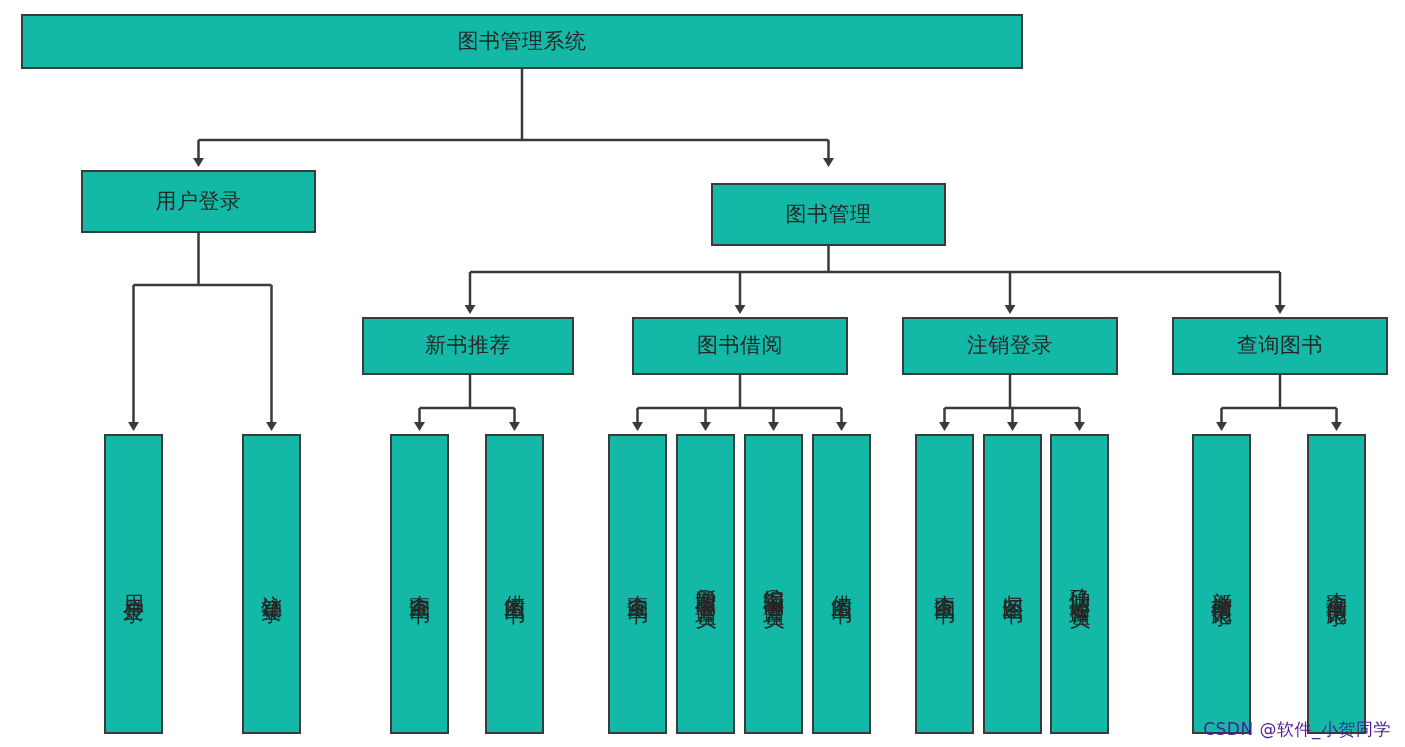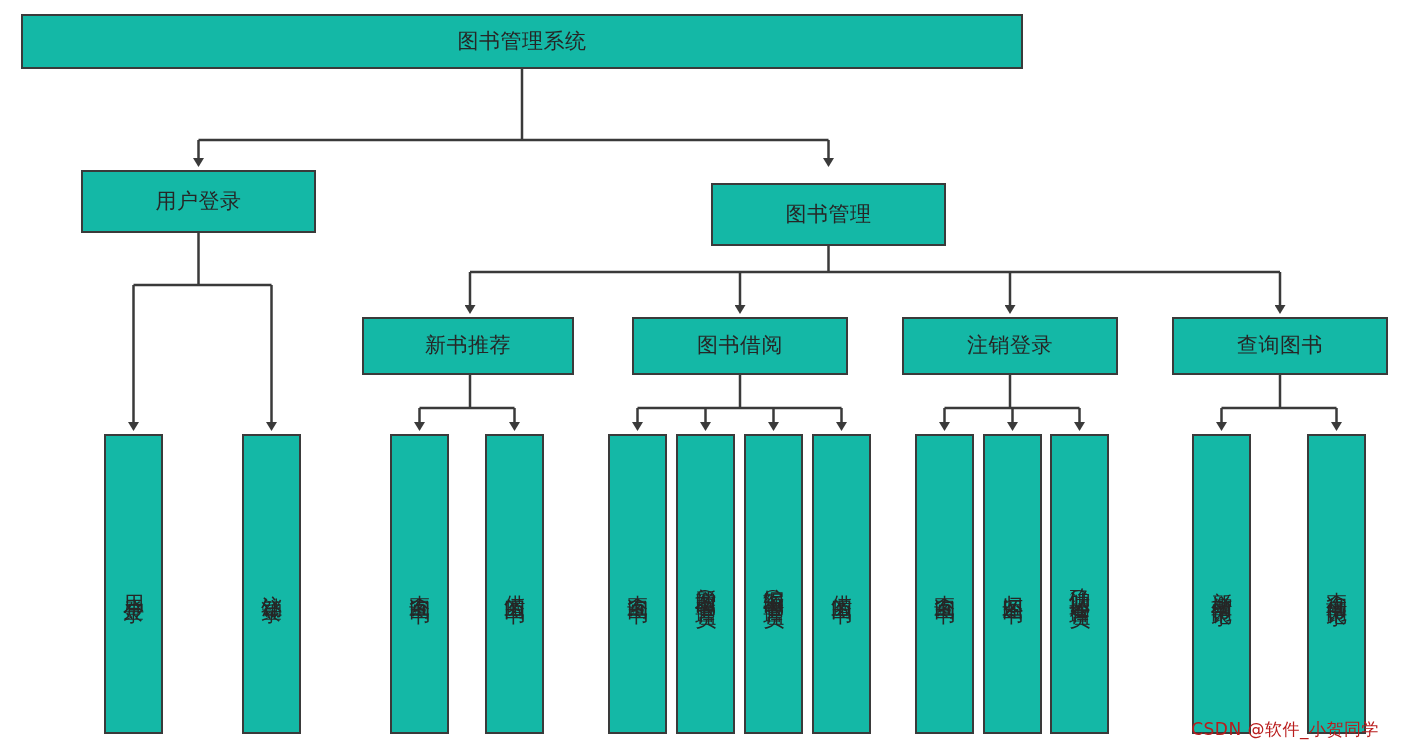--- a/index.html
+++ b/index.html
@@ -20,22 +20,22 @@
     display:block;text-align:center;color:#262626;
     letter-spacing:0.5px;white-space:pre;
   }
   .node.horiz .label{font-size:21px;line-height:1.1;}
   .node.vert{align-items:center;justify-content:center;}
   .node.vert .label{
     writing-mode:vertical-rl;text-orientation:upright;
     font-size:21px;line-height:1.25;letter-spacing:3px;
   }
   #watermark{
-    position:absolute;right:26px;bottom:6px;
-    font-size:17px;color:#b91c1c;letter-spacing:0.5px;
+    position:absolute;right:14px;bottom:6px;
+    font-size:17px;color:#4c1d95;letter-spacing:0.5px;
     white-space:nowrap;pointer-events:none;
   }
 </style>
 </head>
 <body>
 
 <div id="canvas">
   <svg class="edges" id="edge-layer" viewBox="0 0 1405 747">
     <defs>
       <marker id="arrow" markerWidth="9" markerHeight="11" refX="1" refY="5.5" orient="auto" markerUnits="userSpaceOnUse">

